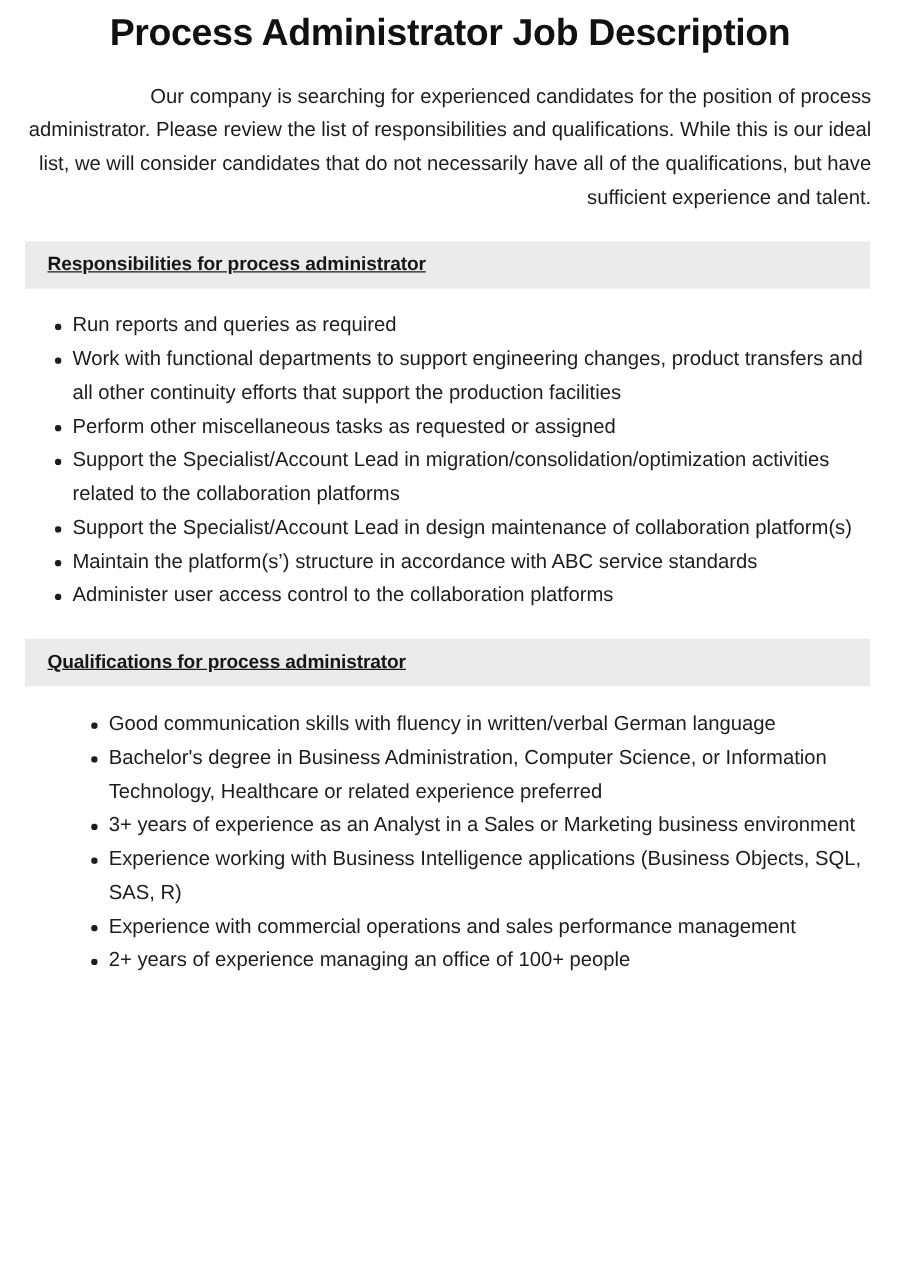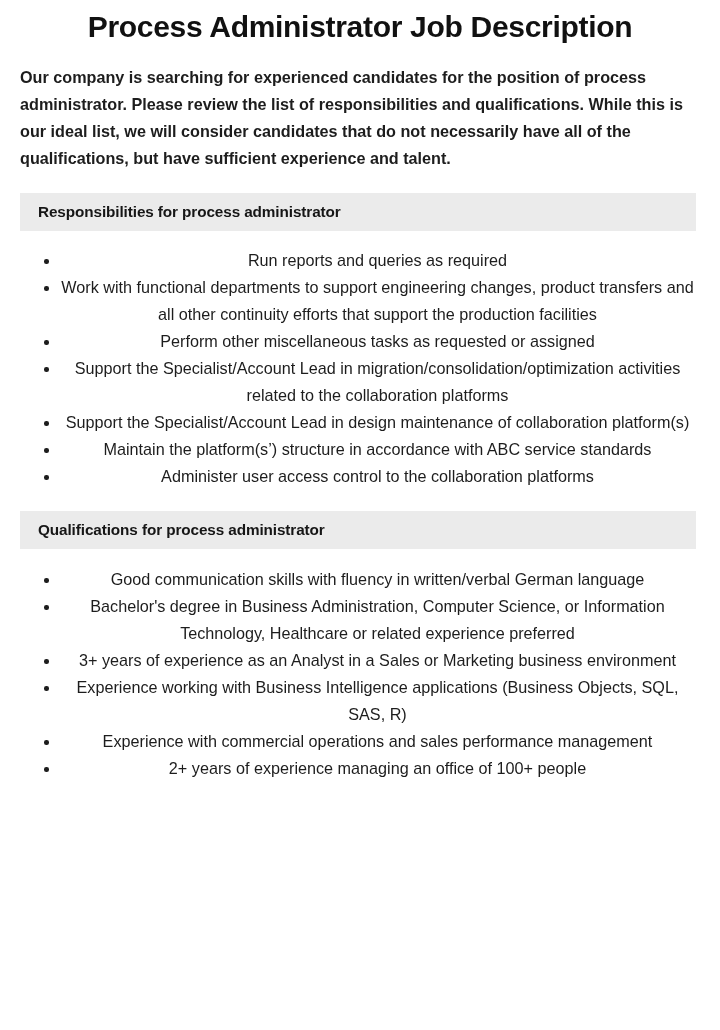--- a/index.html
+++ b/index.html
@@ -35,38 +35,39 @@
     text-align: center;
     color: #111111;
   }
 
   
   .intro {
     margin: 0;
     padding: 18px 23px 0 20px;
     font-size: 16.2px;
     line-height: 27px;
-    font-weight: 700;
+    font-weight: 400;
     color: #1d1d1d;
-    text-align: left;
+    text-align: right;
   }
 
   
   .section {
     margin: 0;
     padding: 0;
   }
   .section-bar {
     margin: 21px 24px 0 20px;
     background: #ebebeb;
     height: 38px;
     display: flex;
     align-items: center;
     padding: 0 0 0 18px;
     box-sizing: border-box;
+    text-decoration: underline;
   }
   .section-bar-label {
     font-size: 15.3px;
     line-height: 20px;
     font-weight: 700;
     color: #161616;
     letter-spacing: -0.1px;
   }
 
   
@@ -76,36 +77,36 @@
     list-style: none;
   }
   ul.bullets li {
     position: relative;
     font-size: 16.2px;
     line-height: 27px;
     font-weight: 400;
     color: #1d1d1d;
     margin: 0 0 0 0;
     padding: 0;
-    text-align: center;
   }
   ul.bullets li::before {
     content: "";
     position: absolute;
     left: -14px;
     top: 12px;
     width: 4.5px;
     height: 4.5px;
     border-radius: 50%;
     background: #1d1d1d;
   }
 
   
   .section.qualifications ul.bullets {
     padding-top: 17px;
+    margin-left: 29px;
   }
 </style>
 </head>
 <body>
 
 <div class="page">
 
   <h1 class="doc-title">Process Administrator Job Description</h1>
 
   <p class="intro">Our company is searching for experienced candidates for the position of process administrator. Please review the list of responsibilities and qualifications. While this is our ideal list, we will consider candidates that do not necessarily have all of the qualifications, but have sufficient experience and talent.</p>

